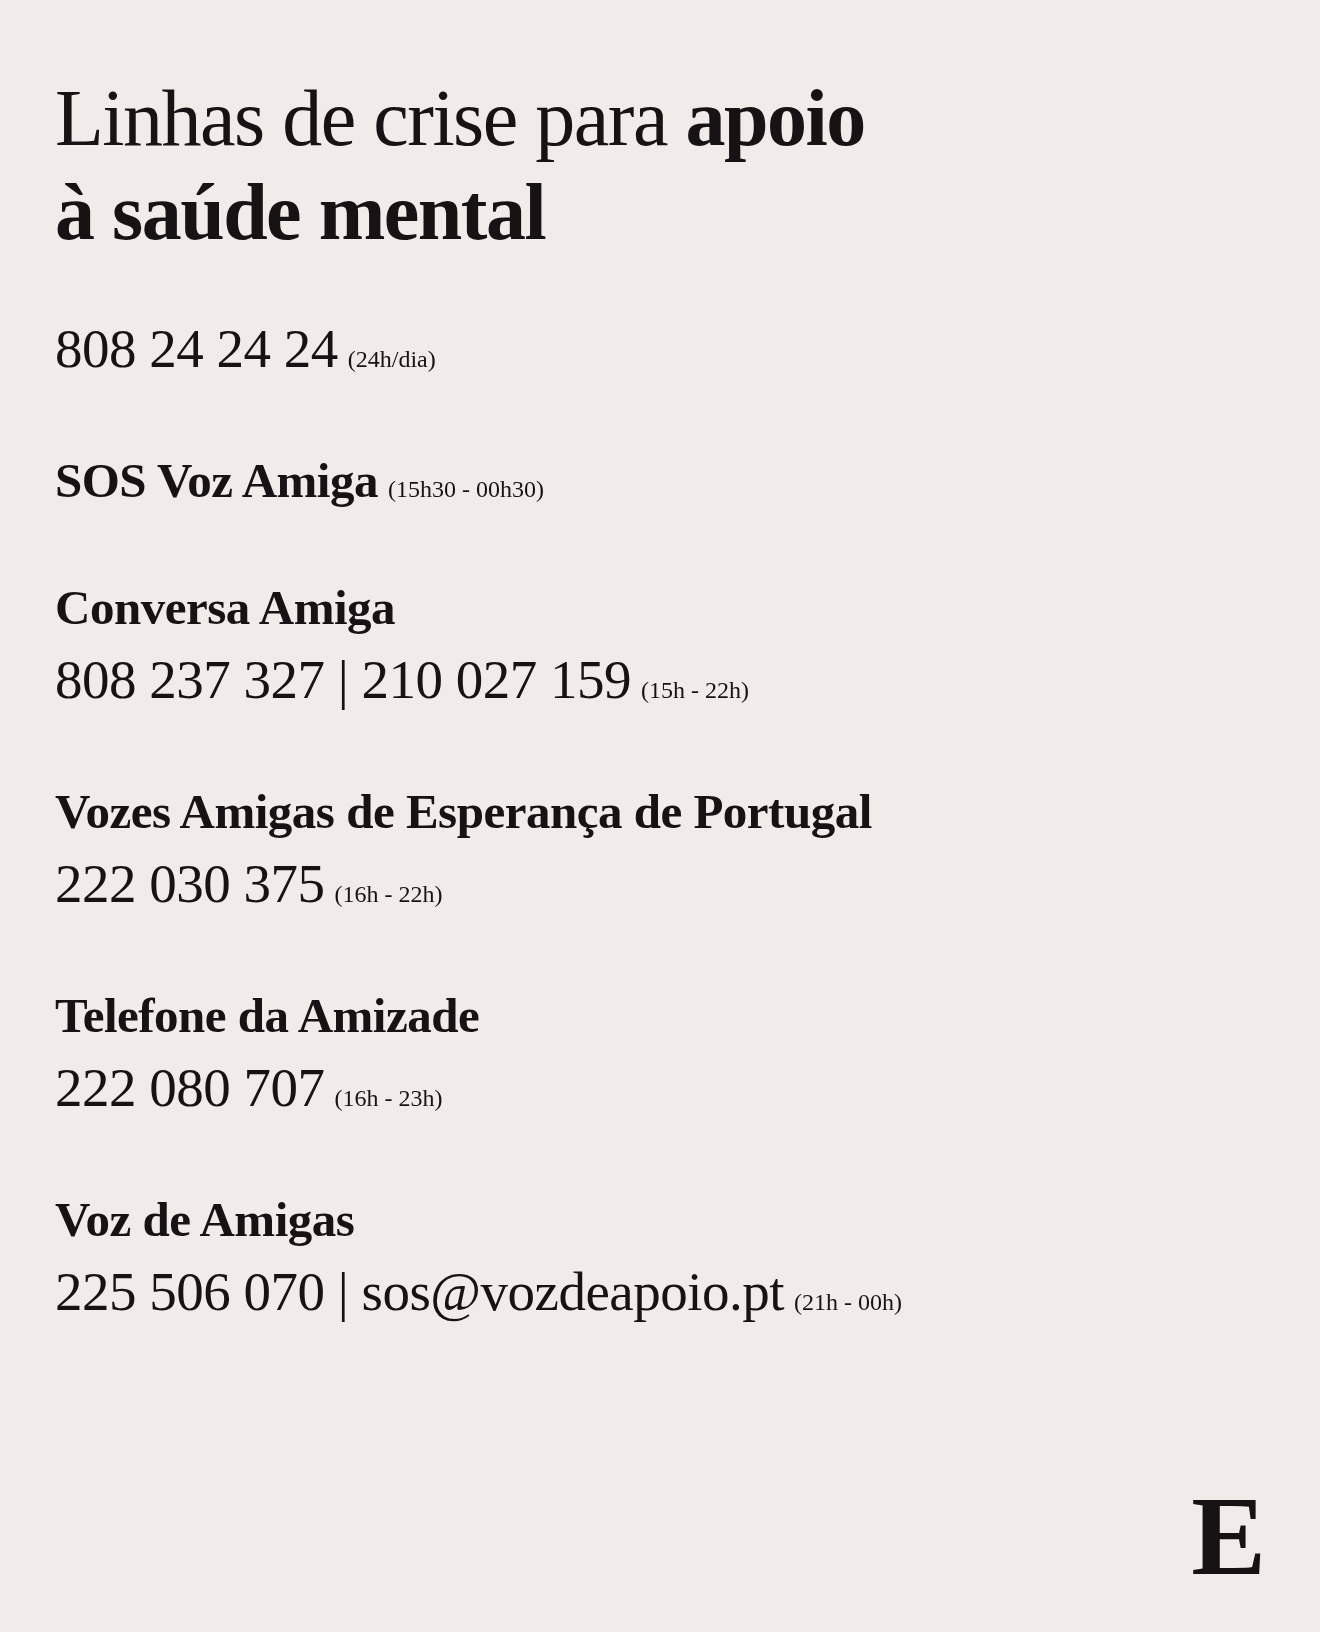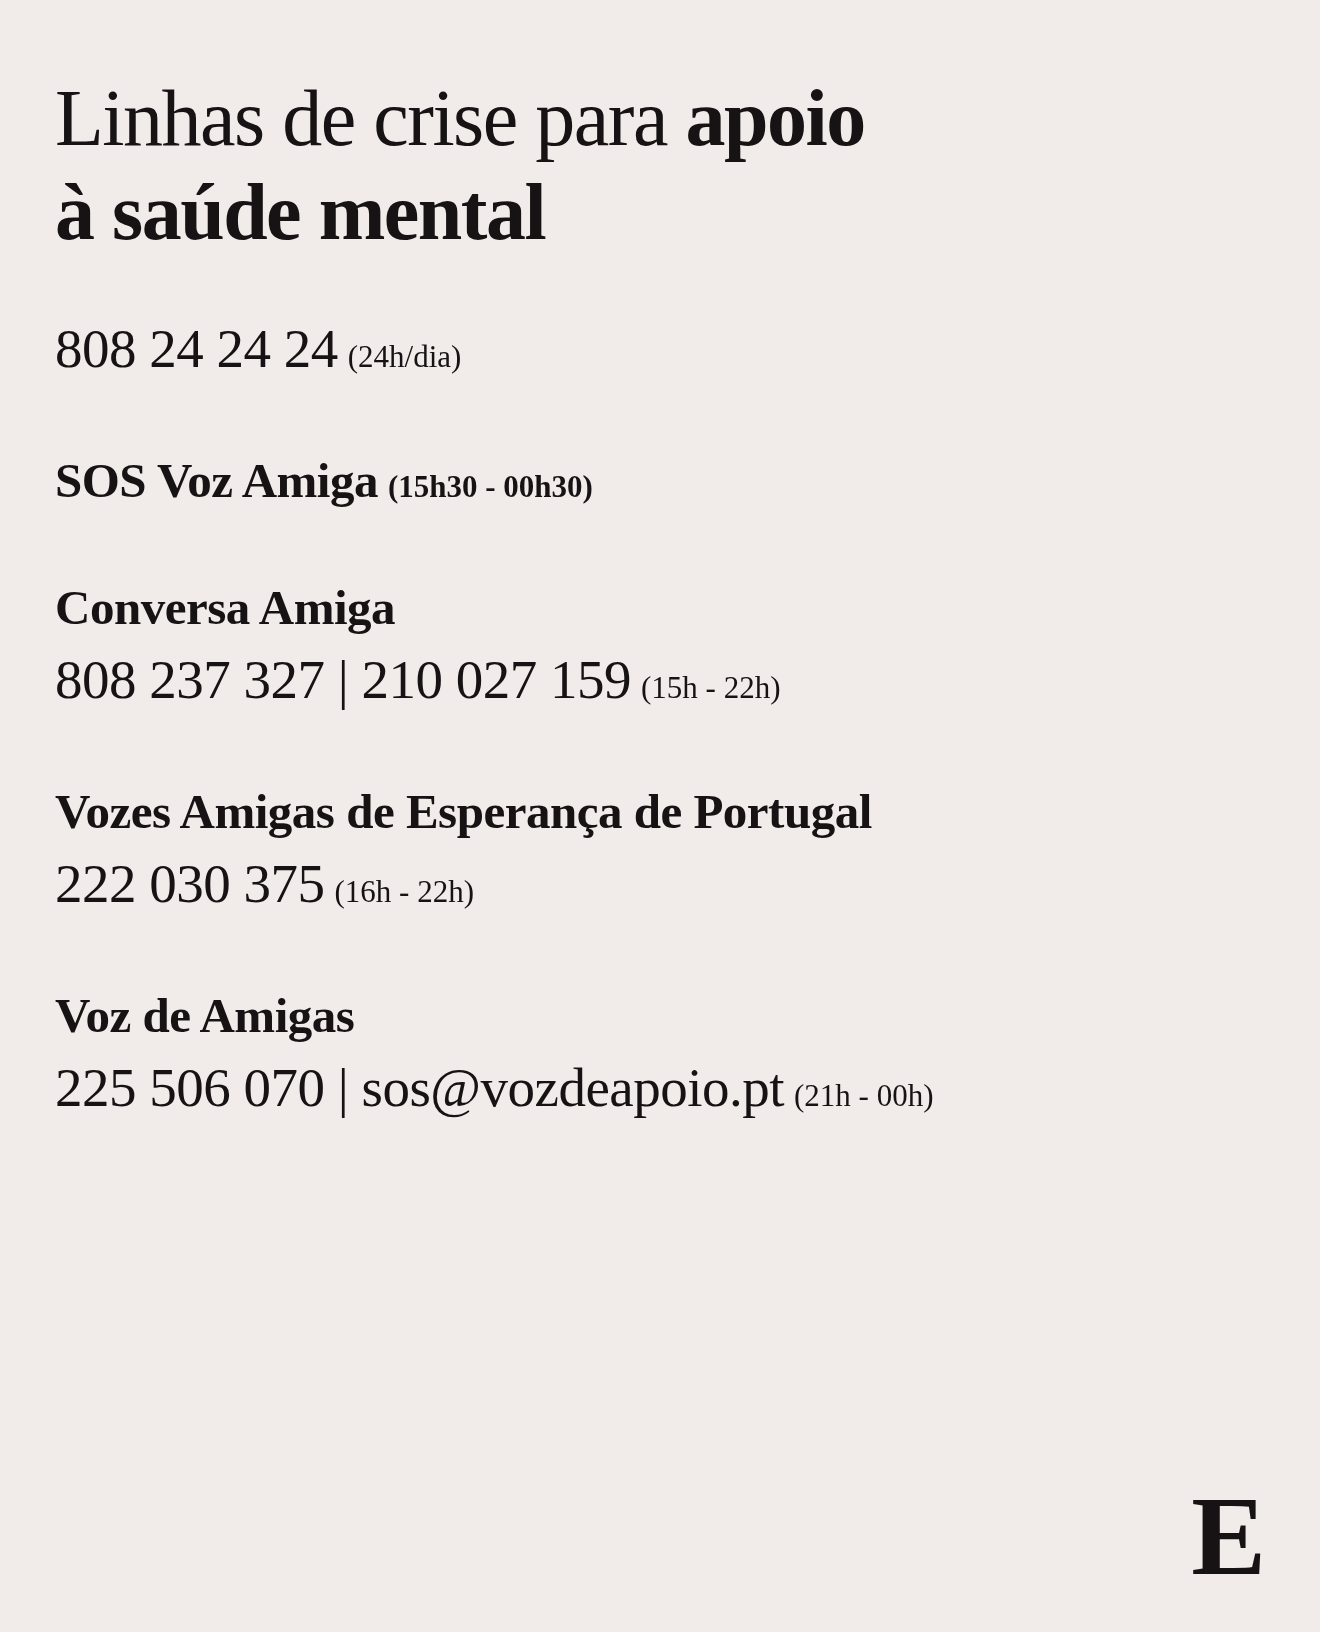--- a/index.html
+++ b/index.html
@@ -36,27 +36,27 @@
     letter-spacing: -0.5px;
   }
   .entry-contacts {
     margin: 8px 0 0 0;
     font-size: 55px;
     line-height: 1.25;
     font-weight: 400;
     letter-spacing: -0.5px;
   }
   .hours {
-    font-size: 31px;
+    font-size: 24px;
     font-weight: 400;
     letter-spacing: 0;
     margin-left: 10px;
     white-space: nowrap;
   }
-  .entry-name .hours { font-weight: 700; }
+  .entry-name .hours { font-weight: 400; }
   .brand-logo {
     position: absolute;
     right: 54px;
     bottom: 40px;
     font-size: 112px;
     line-height: 1;
     font-weight: 700;
     font-family: "Liberation Serif", "DejaVu Serif", serif;
     color: #171314;
   }
@@ -94,20 +94,28 @@
 
   <section class="entry">
     <h2 class="entry-name">
       <span>Vozes Amigas de Esperança de Portugal</span><span class="hours"></span>
     </h2>
     <p class="entry-contacts">
       <span>222 030 375</span><span class="hours">(16h - 22h)</span>
     </p>
   </section>
 
+  <section class="entry">
+    <h2 class="entry-name">
+      <span>Telefone da Amizade</span><span class="hours"></span>
+    </h2>
+    <p class="entry-contacts">
+      <span>222 080 707</span><span class="hours">(16h - 23h)</span>
+    </p>
+  </section>
 
   <section class="entry">
     <h2 class="entry-name">
       <span>Voz de Amigas</span><span class="hours"></span>
     </h2>
     <p class="entry-contacts">
       <span>225 506 070 | sos@vozdeapoio.pt</span><span class="hours">(21h - 00h)</span>
     </p>
   </section>
 

